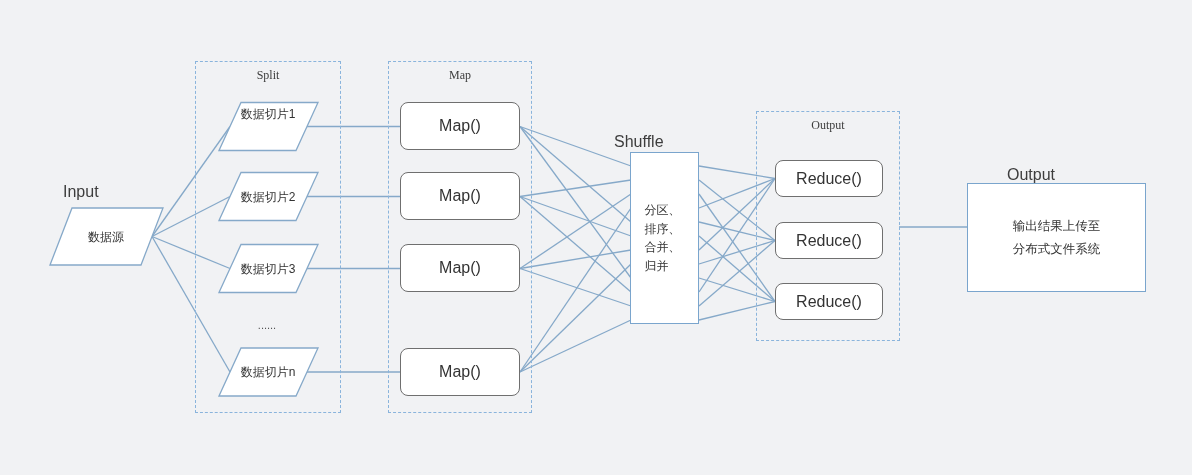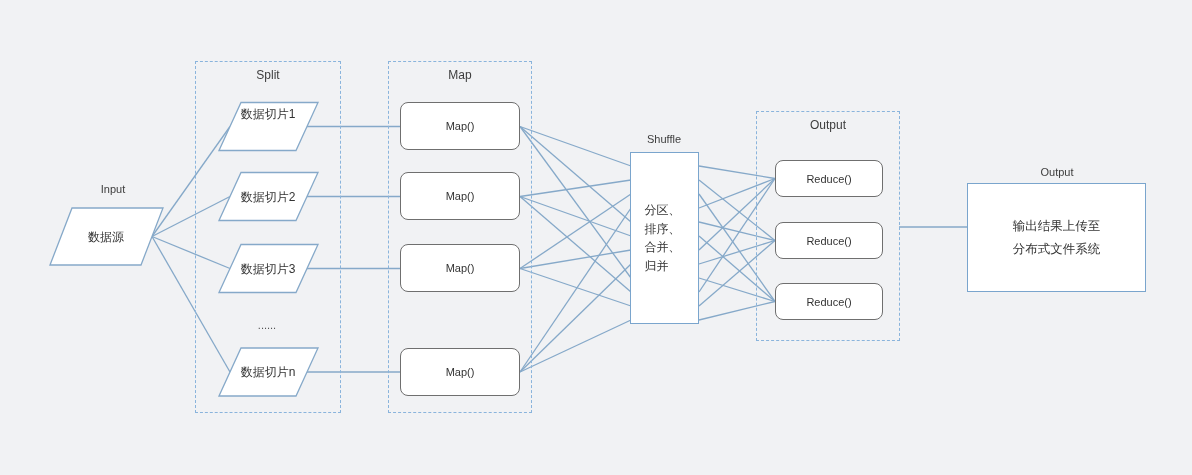--- a/index.html
+++ b/index.html
@@ -18,35 +18,36 @@
     width:1192px;height:475px;
     background:var(--background);
     font-family:"Liberation Sans","DejaVu Sans",sans-serif;
     overflow:hidden;
   }
   .wires{position:absolute;left:0;top:0;width:1192px;height:475px;}
   .group{
     position:absolute;
     border:1px dashed var(--dashed-border);
     box-sizing:border-box;
+    font-family:Liberation Serif, serif;
   }
   .group-label{
     position:absolute;top:6px;left:0;right:0;
     text-align:center;font-size:12px;color:var(--text);
   }
   .floating-label{
-    position:absolute;text-align:center;
-    font-size:11px;color:var(--text);
+    position:absolute;
+    font-size:16px;color:var(--text);
   }
   .node{
     position:absolute;background:#fff;
     border:1px solid var(--node-border);border-radius:8px;
     box-sizing:border-box;
     display:flex;align-items:center;justify-content:center;
-    font-size:11px;color:#333;
+    font-size:16px;color:#333;
   }
   .bluebox{
     position:absolute;background:#fff;
     border:1.5px solid var(--solid-border);
     box-sizing:border-box;
     display:flex;flex-direction:column;
     align-items:center;justify-content:center;
     font-size:12px;color:#333;
   }
   .shape-label{

